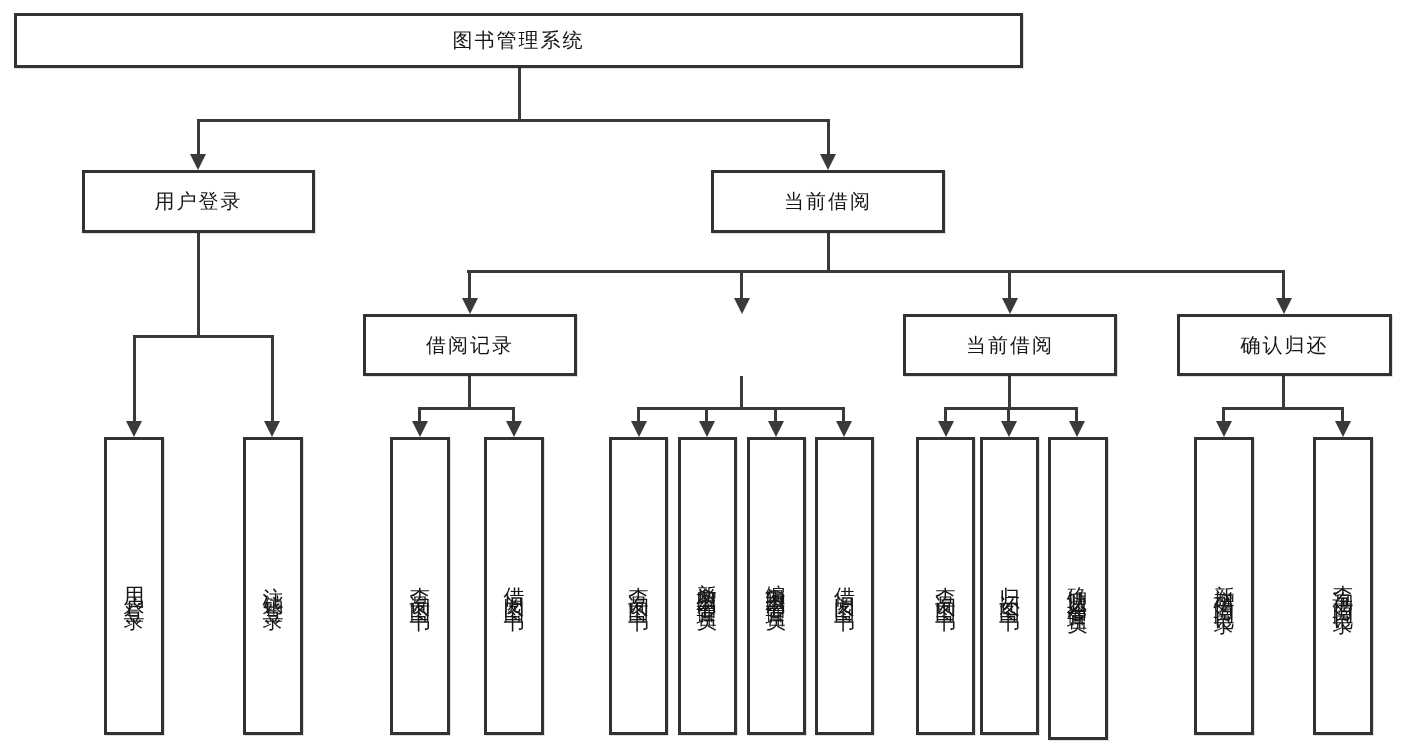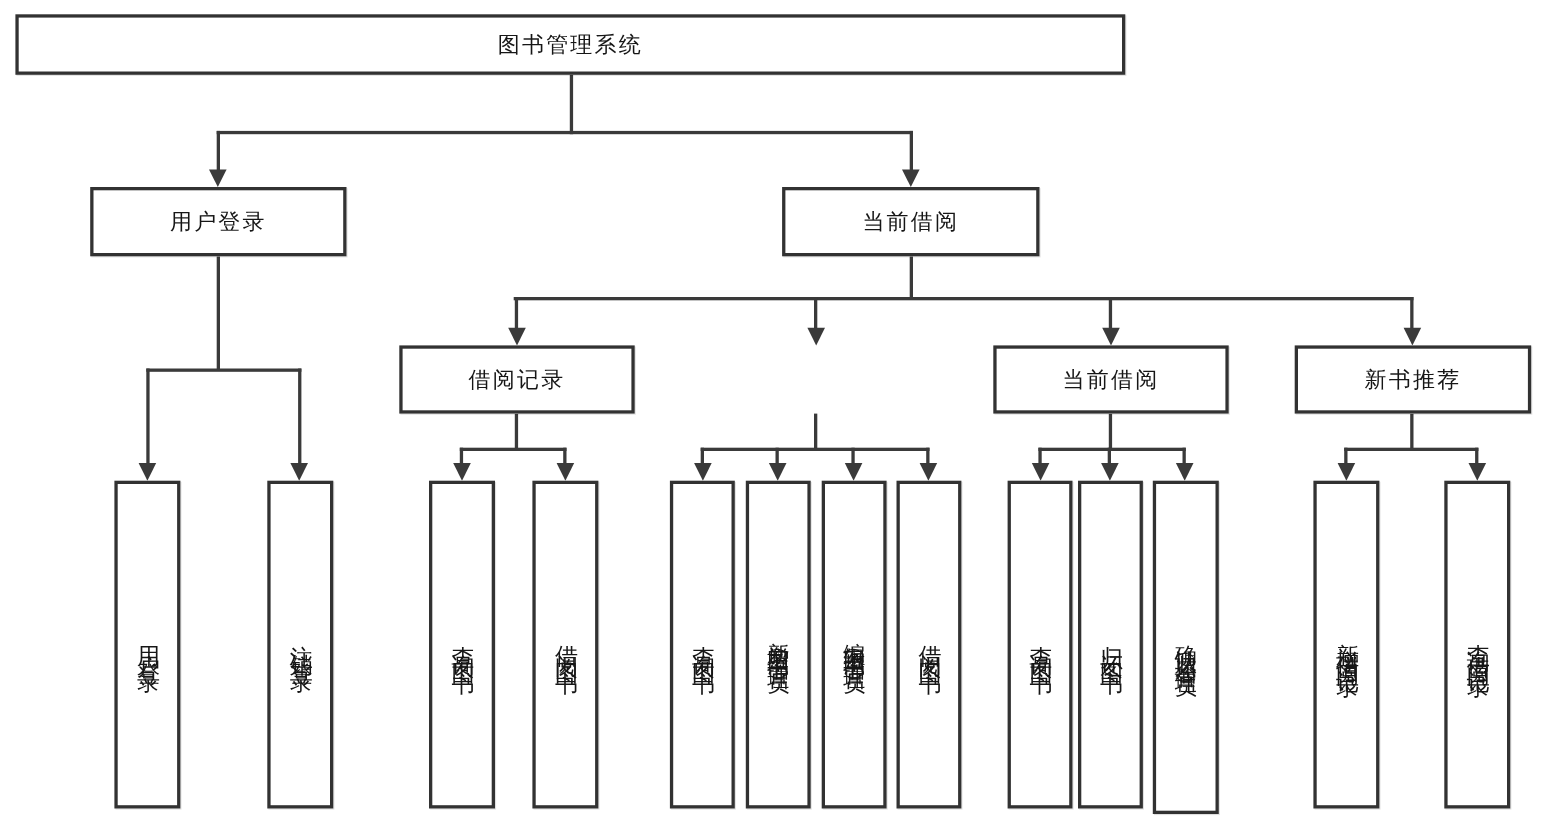--- a/index.html
+++ b/index.html
@@ -105,21 +105,21 @@
     <span>当前借阅</span>
   </div>
 
   <div class="box hbox" style="left:363px;top:314px;width:214px;height:62px">
     <span>借阅记录</span>
   </div>
   <div class="box hbox" style="left:903px;top:314px;width:214px;height:62px">
     <span>当前借阅</span>
   </div>
   <div class="box hbox" style="left:1177px;top:314px;width:215px;height:62px">
-    <span>新书推荐</span>
+    <span>确认归还</span>
   </div>
 
   <div class="box tall" style="left:104px;top:437px;width:60px;height:298px">
     <span>用户登录</span>
   </div>
   <div class="box tall" style="left:243px;top:437px;width:60px;height:298px">
     <span>注销登录</span>
   </div>
 
   <div class="box tall" style="left:390px;top:437px;width:60px;height:298px">

